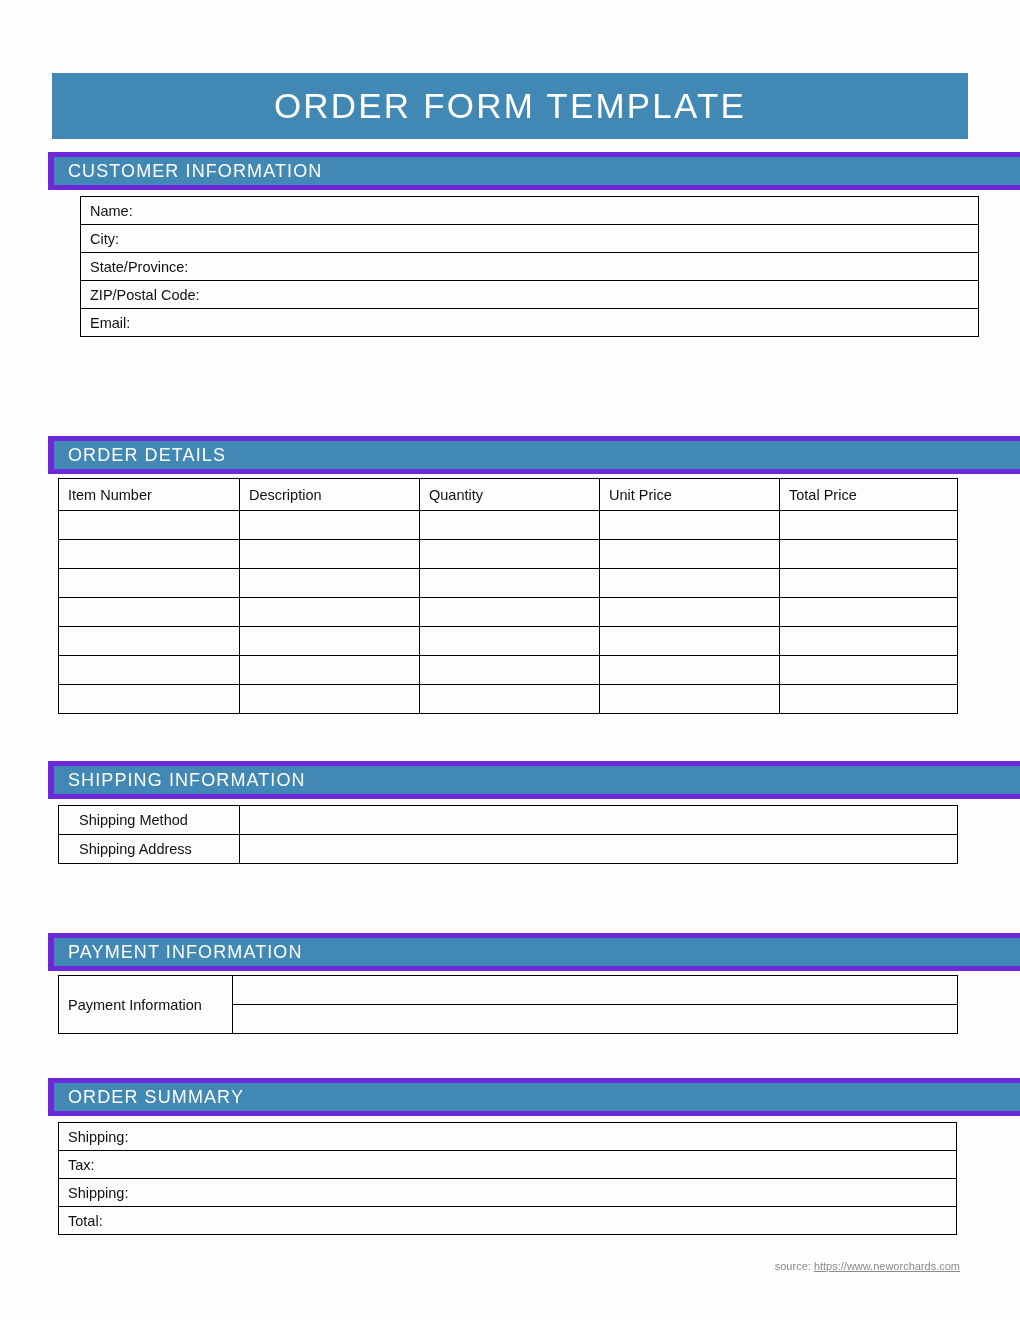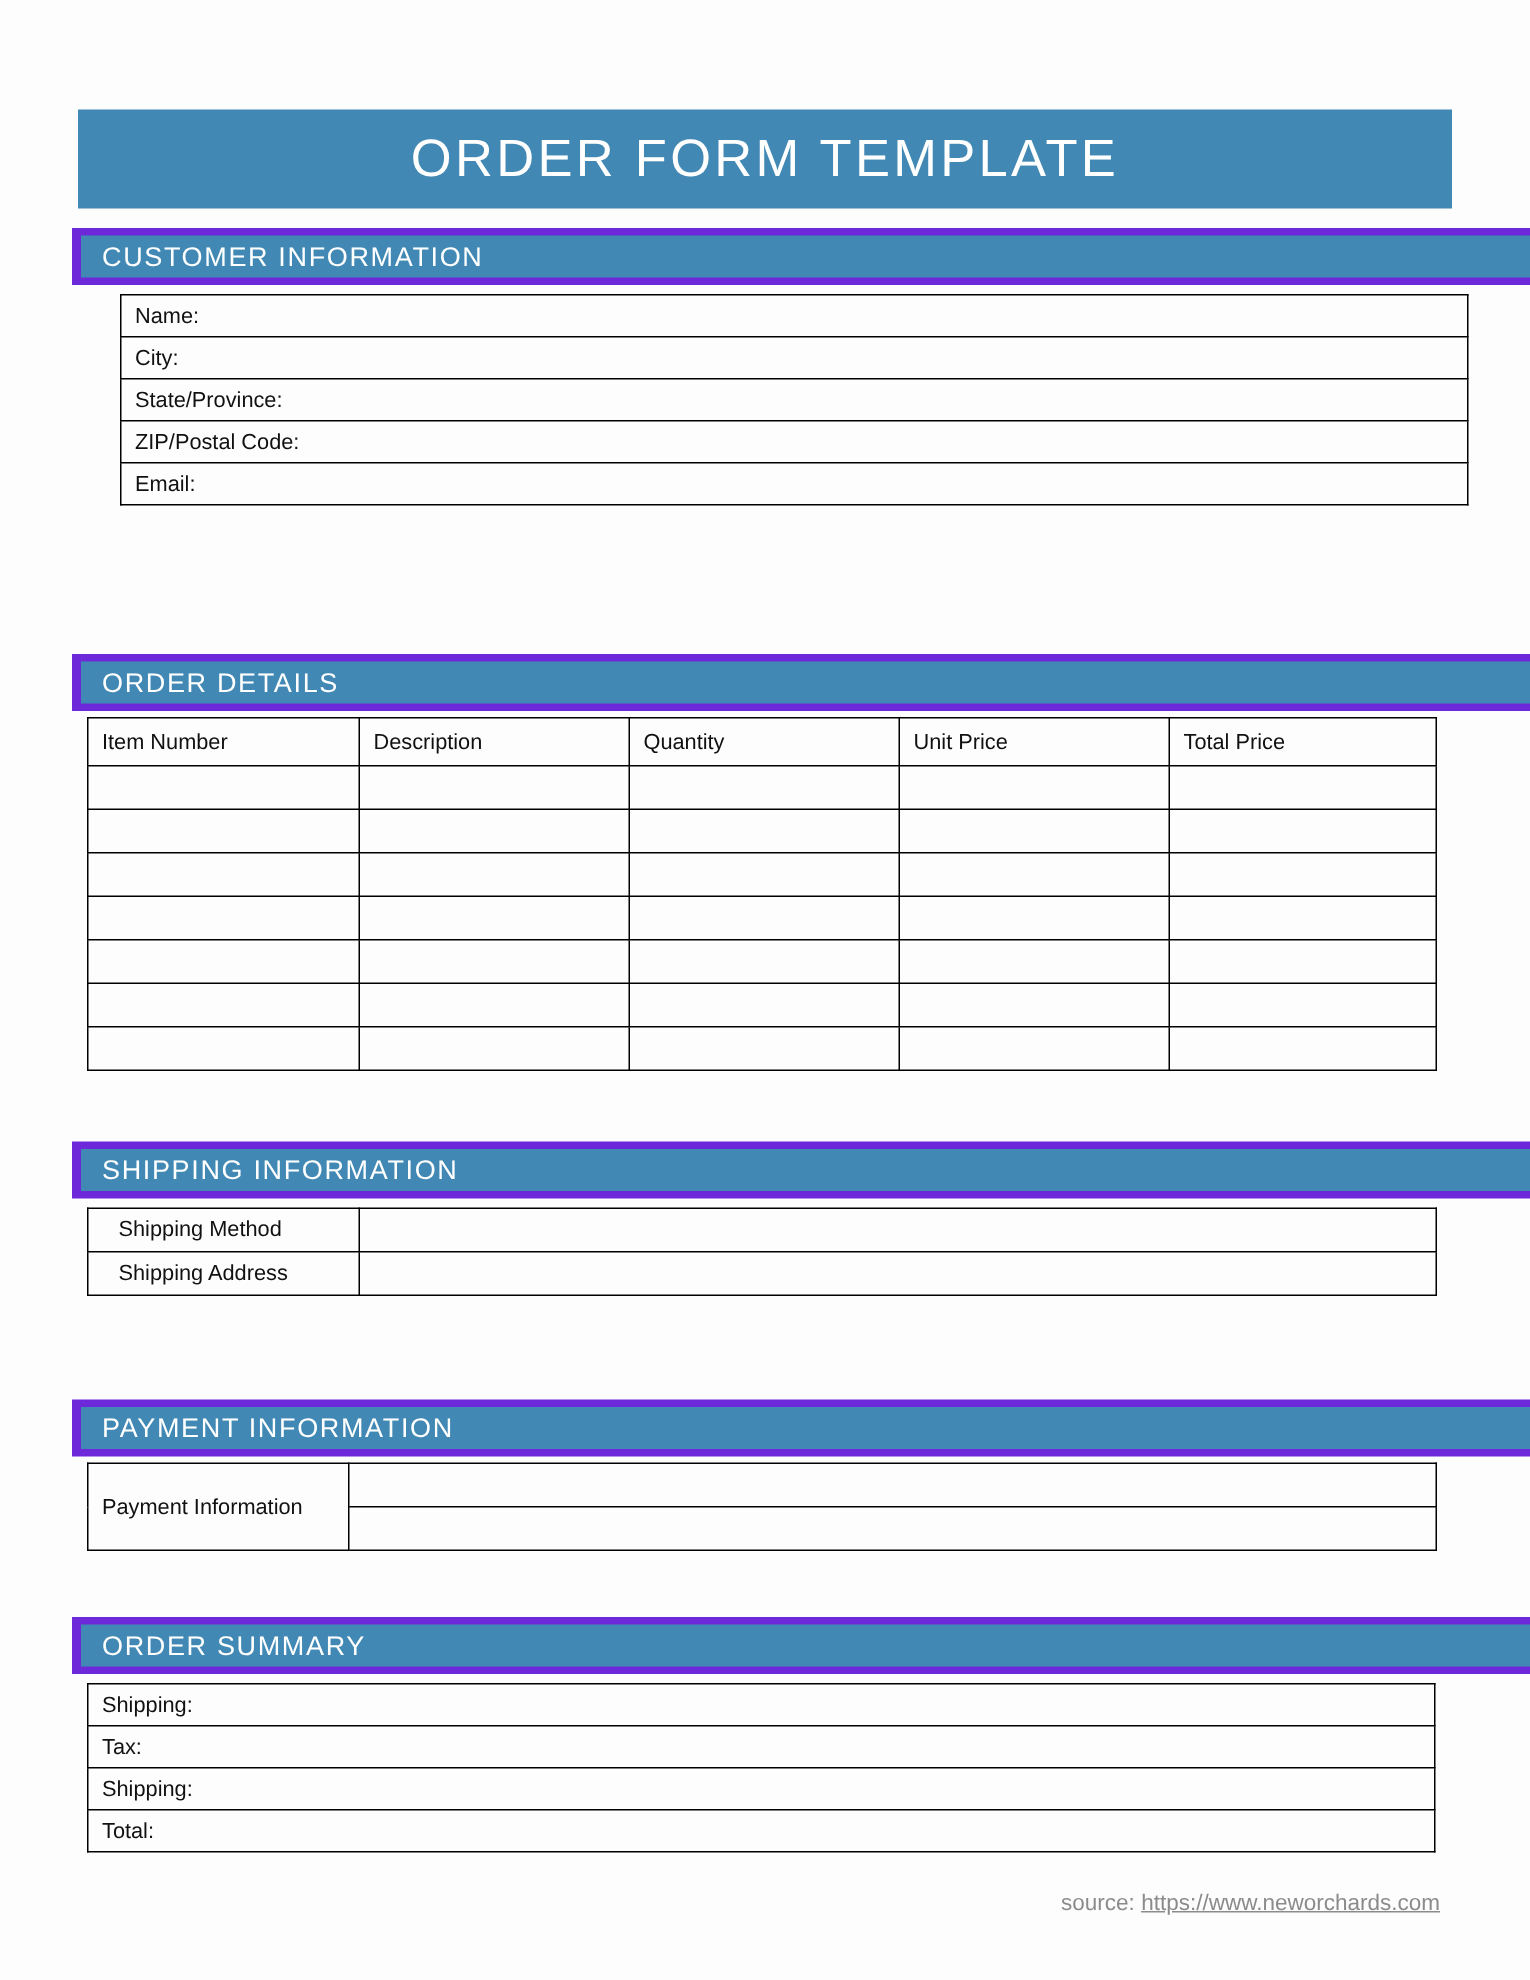--- a/index.html
+++ b/index.html
@@ -102,21 +102,21 @@
 
   
   #summary-table { left: 58px; top: 1122px; width: 899px; }
   #summary-table td { height: 27px; }
 
   
   .source {
     position: absolute;
     right: 60px;
     top: 1260px;
-    font-size: 15px;
+    font-size: 11px;
     color: #8b8b8b;
   }
   .source a {
     color: #8b8b8b;
     text-decoration: underline;
   }
 </style>
 </head>
 <body>
 

